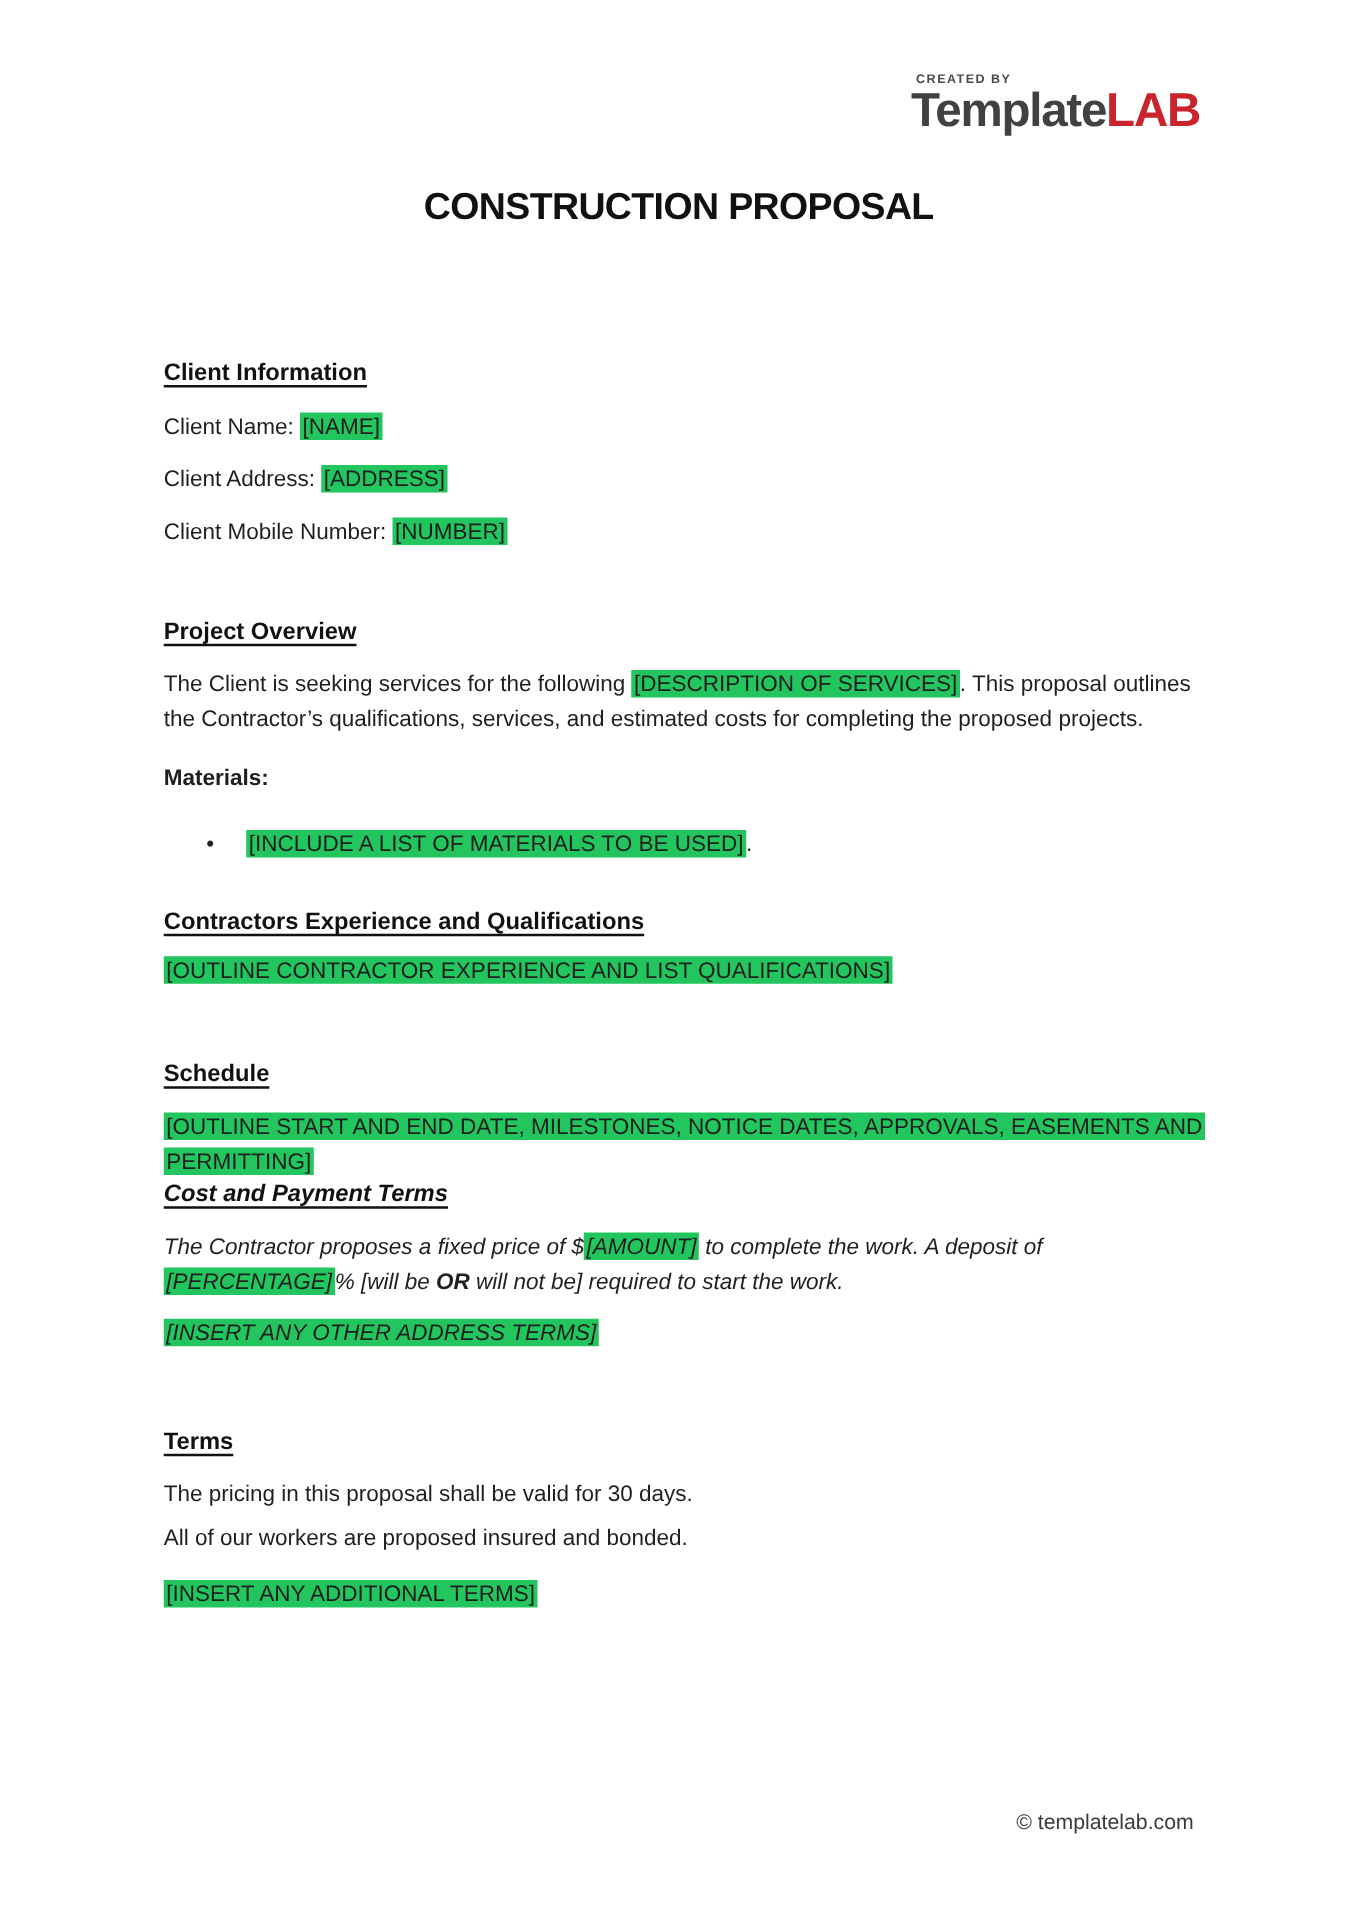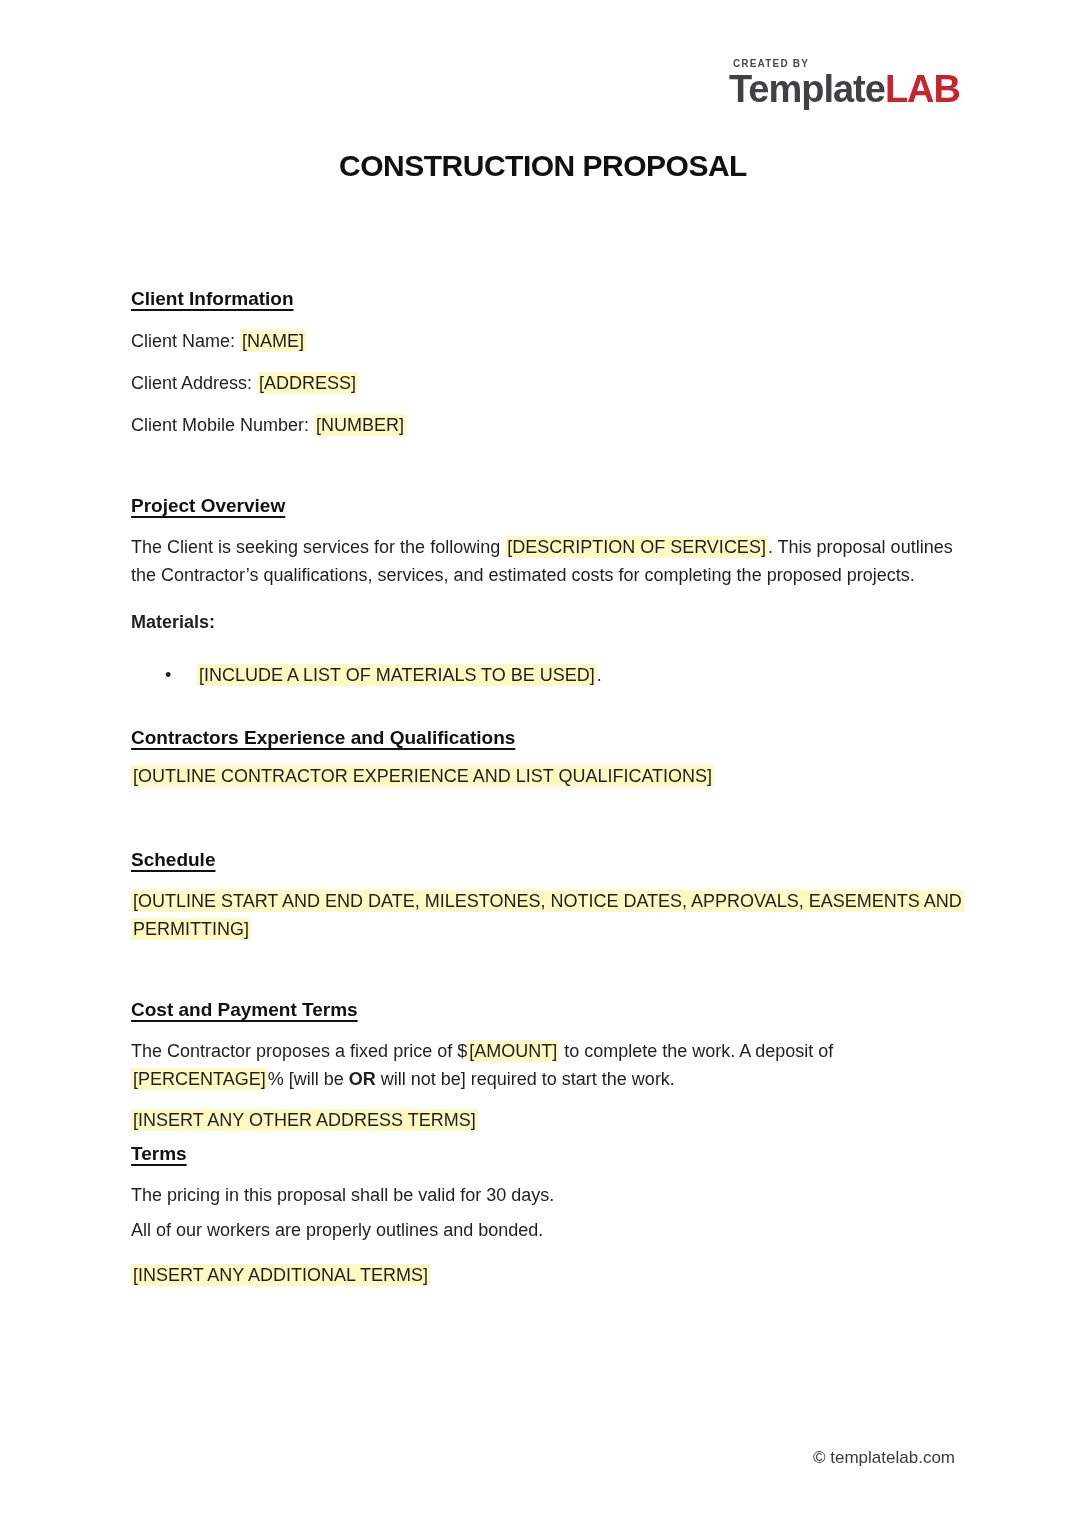--- a/index.html
+++ b/index.html
@@ -71,21 +71,21 @@
     font-size: 18px;
     line-height: 28px;
     margin-top: 14px;
   }
   .line {
     font-size: 18px;
     line-height: 26px;
   }
   .field { margin-top: 16px; }
   mark {
-    background: #fef9c3;
+    background: #22c55e;
     color: inherit;
     padding: 1px 2px;
     box-decoration-break: clone;
     -webkit-box-decoration-break: clone;
   }
   .bold-label { font-weight: bold; }
   .bullet-row {
     display: flex;
     margin-top: 27px;
     font-size: 18px;
@@ -95,21 +95,21 @@
     margin-left: 34px;
     width: 32px;
     flex: none;
   }
 
   
   #sec-client      { top: 286px; }
   #sec-overview    { top: 493px; }
   #sec-experience  { top: 725px; }
   #sec-schedule    { top: 847px; }
-  #sec-cost        { top: 997px; }
+  #sec-cost        { top: 943px; font-style: italic; }
   #sec-terms       { top: 1141px; }
 
   #sec-overview .materials-label {
     margin-top: 20px;
     font-size: 18px;
     line-height: 26px;
     font-weight: bold;
   }
   #sec-experience .para { margin-top: 11px; }
   #sec-cost .para2 { margin-top: 13px; }
@@ -167,19 +167,19 @@
 
   <div class="section" id="sec-cost">
     <h2>Cost and Payment Terms</h2>
     <div class="para"><span>The Contractor proposes a fixed price of $</span><mark>[AMOUNT]</mark><span> to complete the work. A deposit of </span><mark>[PERCENTAGE]</mark><span>% [will be </span><span class="bold-label">OR</span><span> will not be] required to start the work.</span></div>
     <div class="para para2"><mark>[INSERT ANY OTHER ADDRESS TERMS]</mark></div>
   </div>
 
   <div class="section" id="sec-terms">
     <h2>Terms</h2>
     <div class="line line1">The pricing in this proposal shall be valid for 30 days.</div>
-    <div class="line line2">All of our workers are properly outlines and bonded.</div>
+    <div class="line line2">All of our workers are proposed insured and bonded.</div>
     <div class="line line3"><mark>[INSERT ANY ADDITIONAL TERMS]</mark></div>
   </div>
 
   <div class="footer">© templatelab.com</div>
 
 </div>
 
 </body></html>

